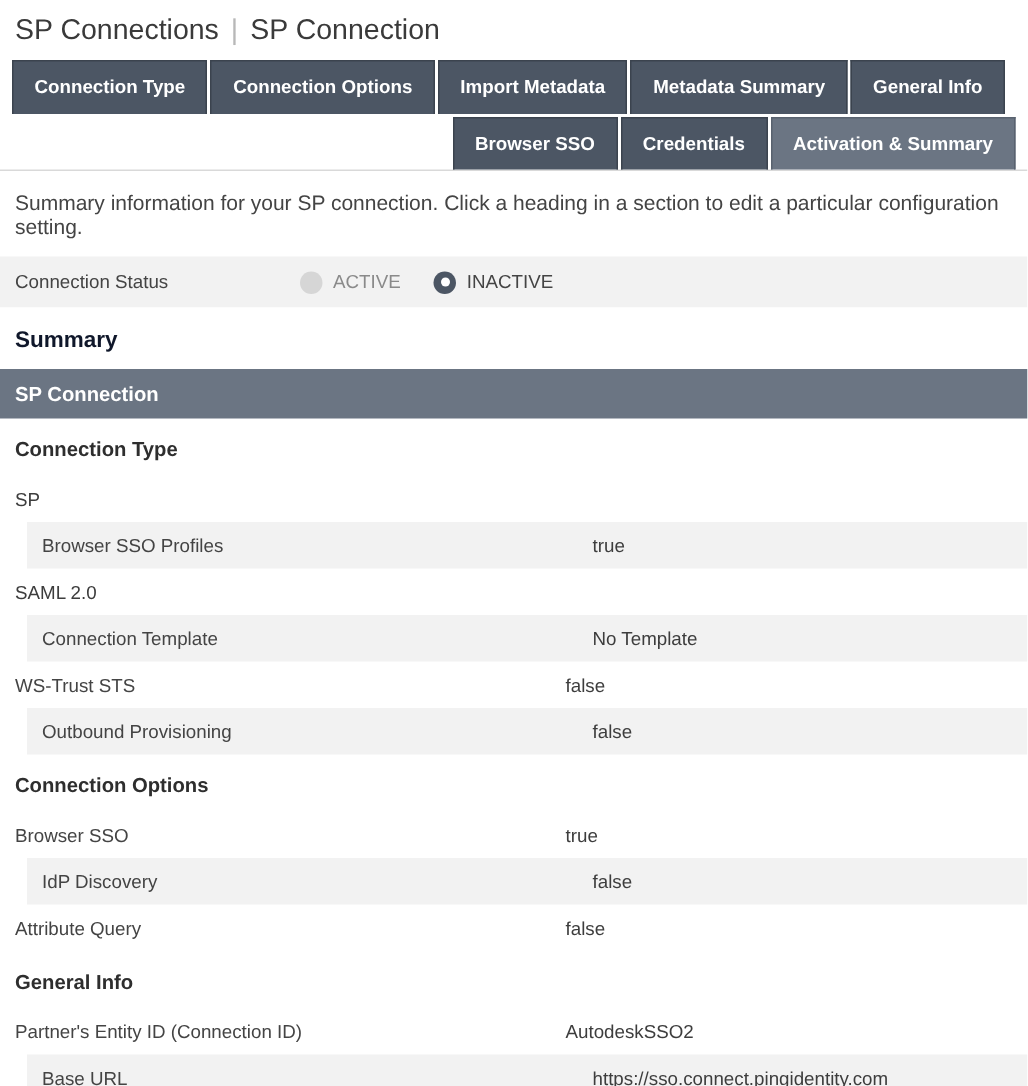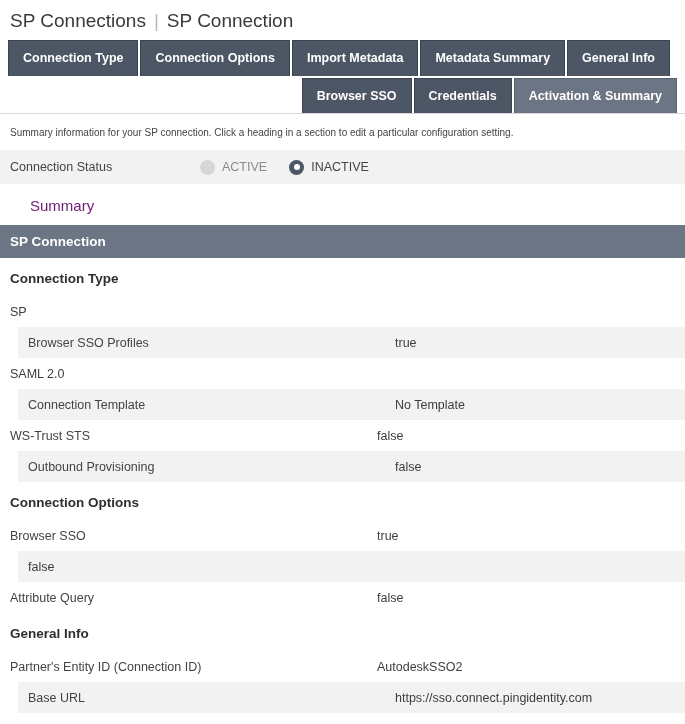--- a/index.html
+++ b/index.html
@@ -74,21 +74,21 @@
   }
 
   .rule {
     height: 1px;
     background: #d9d9d9;
     margin: 0;
   }
 
   
   .description {
-    font-size: 10px;
+    font-size: 14px;
     color: #444444;
     padding: 13px 10px 12px 10px;
   }
 
   
   .status-row {
     background: #f2f2f2;
     display: flex;
     align-items: center;
     height: 34px;
@@ -135,25 +135,24 @@
     color: #8a8a8a;
     font-size: 12.5px;
   }
   .radio-opt.on .radio-text {
     color: #444444;
   }
 
   
   .summary-heading {
     font-size: 15px;
-    font-weight: normal;
-    color: #701a75;
+    font-weight: bold;
+    color: #0f172a;
     padding: 13px 10px 11px 10px;
     background: #ffffff;
-    margin-left: 20px;
   }
   .band {
     background: #6b7583;
     color: #ffffff;
     font-size: 13.5px;
     font-weight: bold;
     padding: 9px 10px;
   }
 
   .section-title {
@@ -255,20 +254,21 @@
     <div class="key">Outbound Provisioning</div>
     <div class="val">false</div>
   </div>
 
   <div class="section-title">Connection Options</div>
   <div class="row">
     <div class="key">Browser SSO</div>
     <div class="val">true</div>
   </div>
   <div class="row alt">
+    <div class="key">IdP Discovery</div>
     <div class="val">false</div>
   </div>
   <div class="row">
     <div class="key">Attribute Query</div>
     <div class="val">false</div>
   </div>
 
   <div class="section-title">General Info</div>
   <div class="row">
     <div class="key">Partner's Entity ID (Connection ID)</div>

